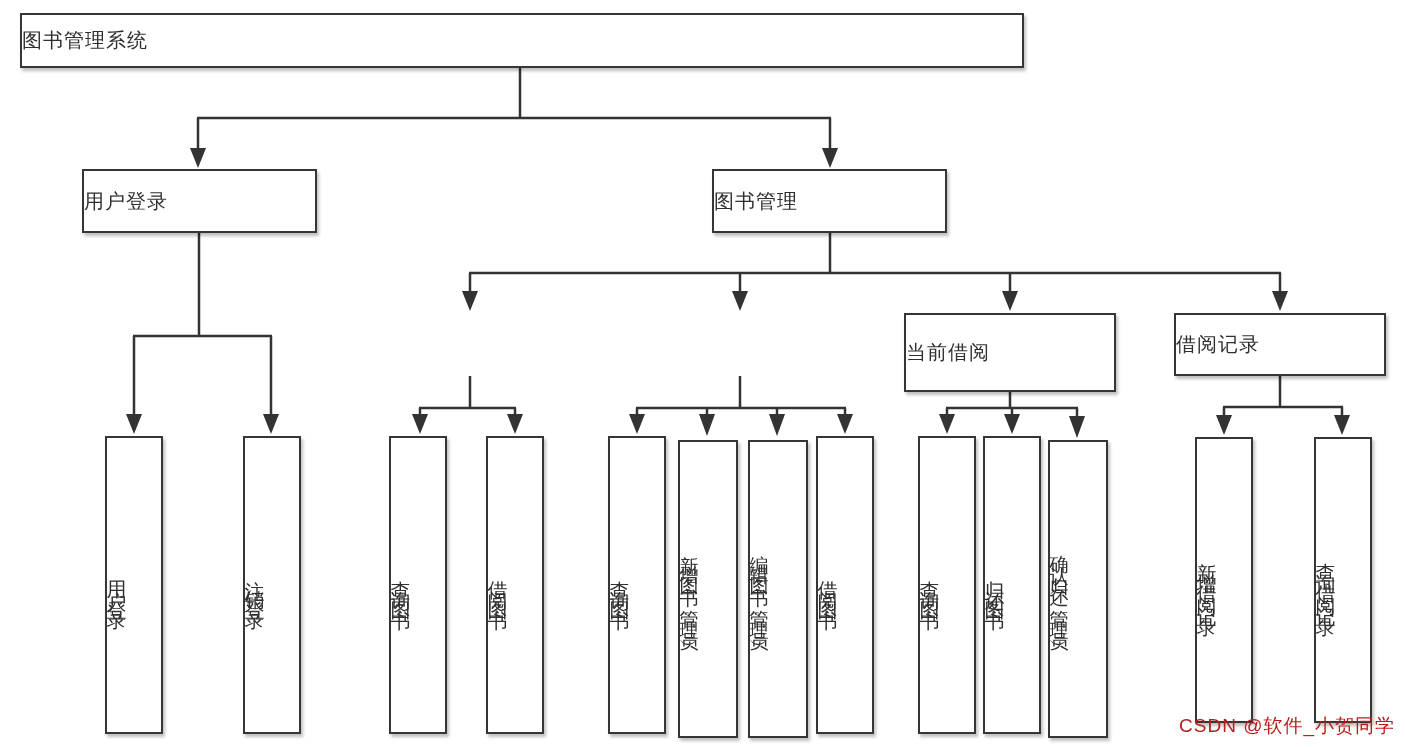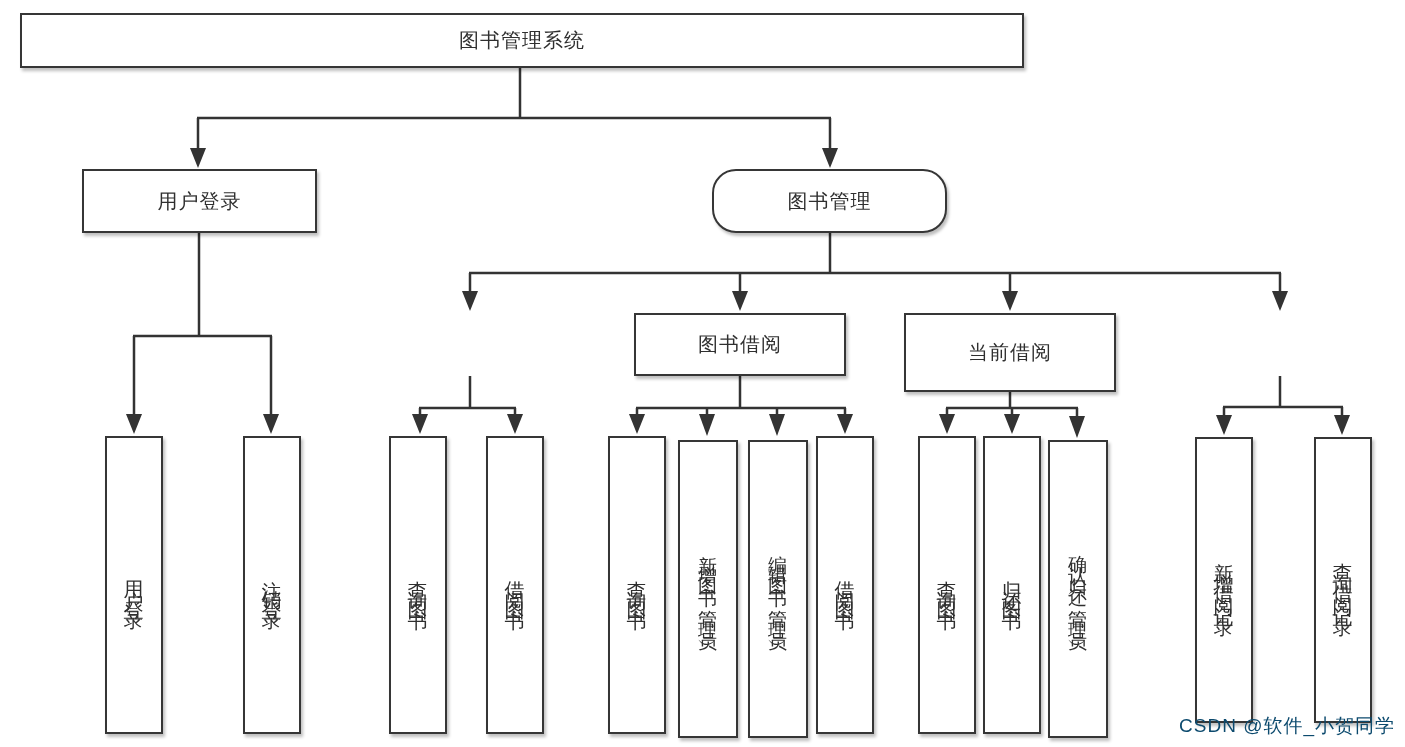--- a/index.html
+++ b/index.html
@@ -4,32 +4,32 @@
 <style>
   html,body{margin:0;padding:0;background:#fff;}
   .stage{
     position:relative;width:1405px;height:747px;background:#ffffff;overflow:hidden;
     font-family:"Liberation Sans","DejaVu Sans",sans-serif;color:#2f2f2f;
   }
   .wires{position:absolute;left:0;top:0;z-index:0;}
   .node{
     position:absolute;box-sizing:border-box;background:#ffffff;
     border:2px solid #363636;box-shadow:2px 3px 3px rgba(0,0,0,0.25);
-    display:flex;align-items:center;justify-content:center;z-index:1;
+    display:flex;align-items:center;z-index:1;
   }
   .hlabel{font-size:20px;letter-spacing:1px;white-space:nowrap;}
   .vtext{
     writing-mode:vertical-rl;text-orientation:upright;
     font-size:20px;letter-spacing:10px;line-height:1;white-space:nowrap;
   }
   .v6{letter-spacing:11px;}
   .v9{letter-spacing:11px;font-size:19px;}
   .watermark{
     position:absolute;top:713px;right:10px;z-index:2;
-    color:#0c4a6e;font-size:19px;letter-spacing:1px;white-space:nowrap;
+    color:#b91c1c;font-size:19px;letter-spacing:1px;white-space:nowrap;
   }
 </style>
 </head>
 <body>
 
 <div class="stage">
 
   <svg class="wires" width="1405" height="747" viewBox="0 0 1405 747">
     <g stroke="#333333" stroke-width="2.5" fill="none">
 
@@ -96,29 +96,29 @@
     </g>
   </svg>
 
   <div class="node" style="left:20px;top:13px;width:1004px;height:55px;">
     <span class="hlabel">图书管理系统</span>
   </div>
 
   <div class="node" style="left:82px;top:169px;width:235px;height:64px;">
     <span class="hlabel">用户登录</span>
   </div>
-  <div class="node" style="left:712px;top:169px;width:235px;height:64px;border-radius:24px;">
+  <div class="node" style="left:712px;top:169px;width:235px;height:64px;">
     <span class="hlabel">图书管理</span>
   </div>
 
-  <div class="node" style="left:634px;top:313px;width:212px;height:63px;">
-    <span class="hlabel">图书借阅</span>
-  </div>
   <div class="node" style="left:904px;top:313px;width:212px;height:79px;">
     <span class="hlabel">当前借阅</span>
+  </div>
+  <div class="node" style="left:1174px;top:313px;width:212px;height:63px;">
+    <span class="hlabel">借阅记录</span>
   </div>
 
   <div class="node" style="left:105px;top:436px;width:58px;height:298px;">
     <span class="vtext">用户登录</span>
   </div>
   <div class="node" style="left:243px;top:436px;width:58px;height:298px;">
     <span class="vtext">注销登录</span>
   </div>
 
   <div class="node" style="left:389px;top:436px;width:58px;height:298px;">

